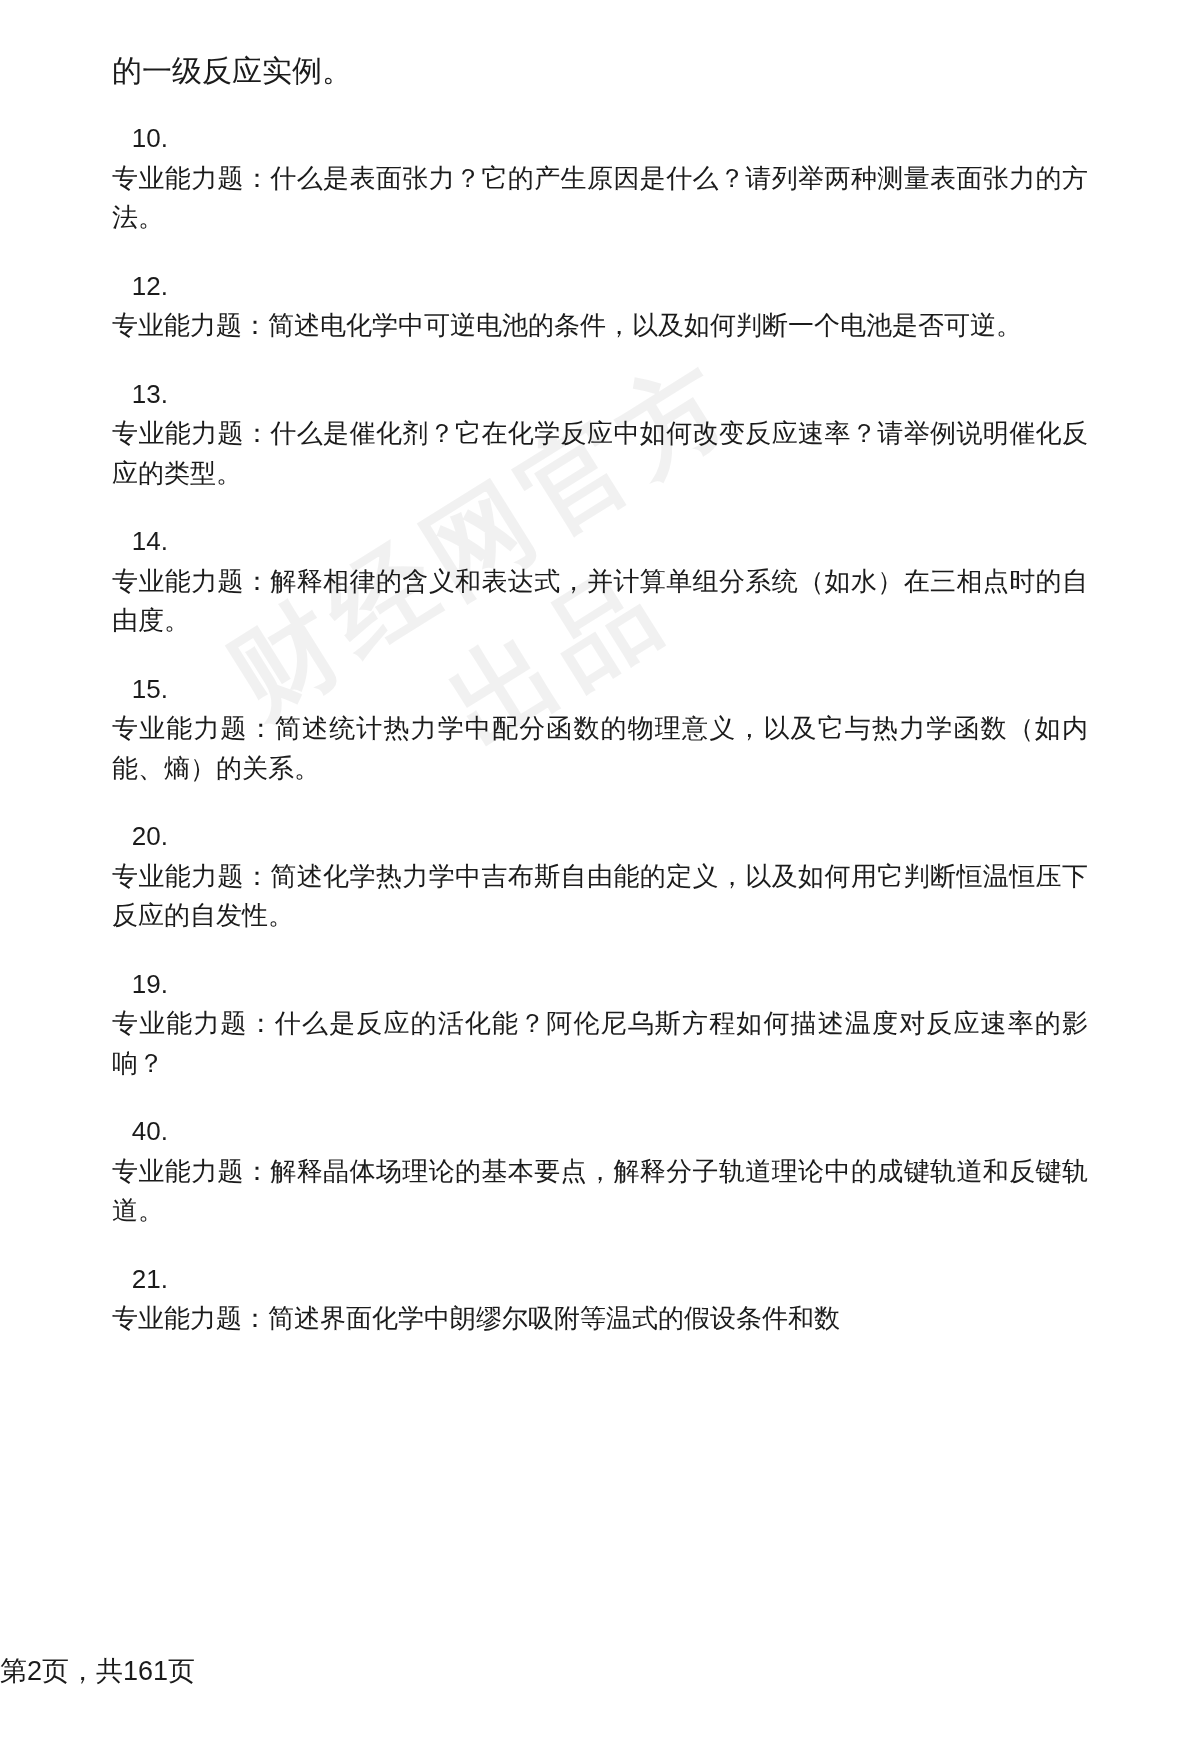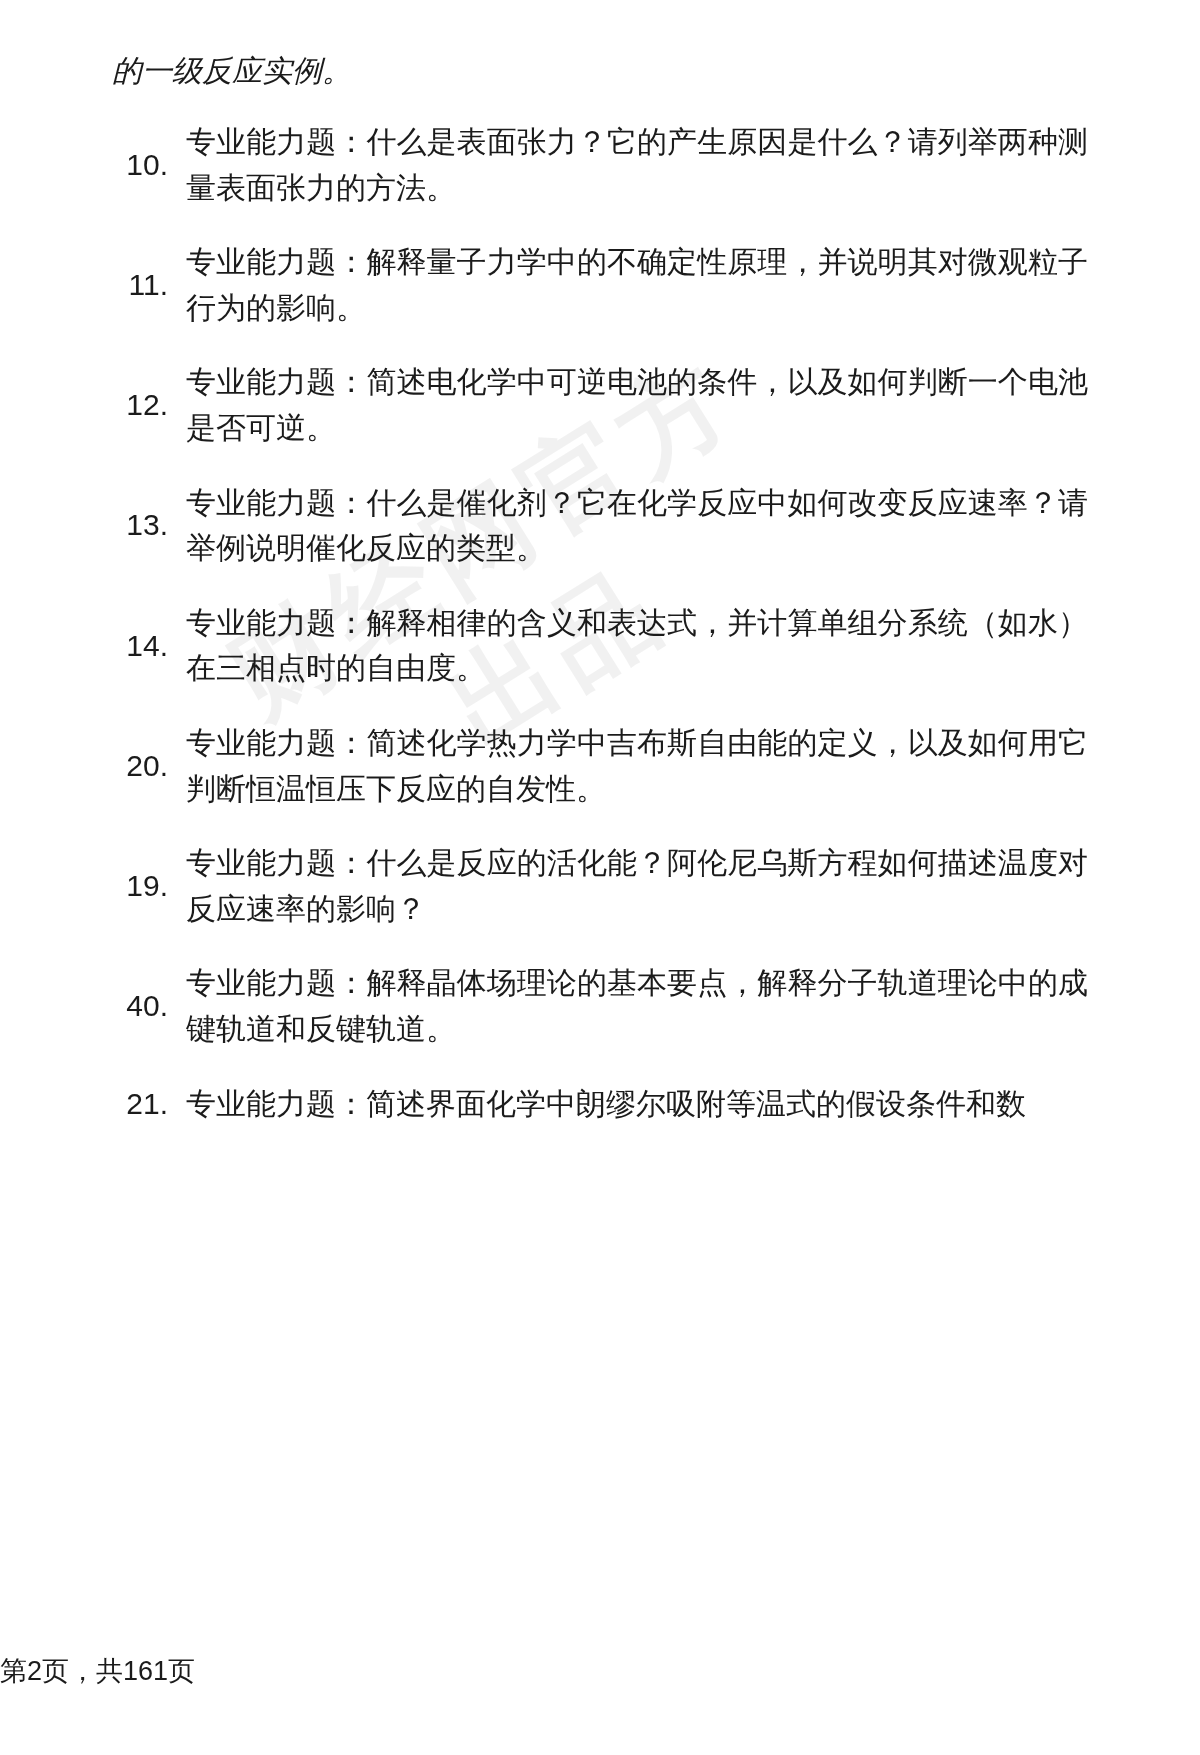--- a/index.html
+++ b/index.html
@@ -39,33 +39,33 @@
   }
   .content {
     position: relative;
     z-index: 1;
   }
   .lead-line {
     font-size: 30px;
     line-height: 1.5;
     margin: 0 0 26px 0;
     padding-left: 0;
-    font-style: italic;
   }
   .qlist {
     list-style: none;
     margin: 0;
     padding: 0;
   }
   .qitem {
     display: flex;
-    align-items: center;
+    align-items: flex-start;
     margin: 0 0 29px 0;
-    font-size: 30px;
+    font-size: 26px;
     line-height: 1.52;
+    flex-direction: column;
   }
   .qnum {
     flex: 0 0 auto;
     width: 74px;
     text-align: right;
     padding-right: 18px;
     box-sizing: border-box;
     white-space: nowrap;
   }
   .qtext {
@@ -95,40 +95,40 @@
 
     <p class="lead-line">的一级反应实例。</p>
 
     <ol class="qlist">
 
       <li class="qitem">
         <span class="qnum">10.</span>
         <span class="qtext">专业能力题：什么是表面张力？它的产生原因是什么？请列举两种测量表面张力的方法。</span>
       </li>
 
-      <li class="qitem">
-        <span class="qnum">11.</span>
-        <span class="qtext">专业能力题：解释量子力学中的不确定性原理，并说明其对微观粒子行为的影响。</span>
-      </li>
 
       <li class="qitem">
         <span class="qnum">12.</span>
         <span class="qtext">专业能力题：简述电化学中可逆电池的条件，以及如何判断一个电池是否可逆。</span>
       </li>
 
       <li class="qitem">
         <span class="qnum">13.</span>
         <span class="qtext">专业能力题：什么是催化剂？它在化学反应中如何改变反应速率？请举例说明催化反应的类型。</span>
       </li>
 
       <li class="qitem">
         <span class="qnum">14.</span>
         <span class="qtext">专业能力题：解释相律的含义和表达式，并计算单组分系统（如水）在三相点时的自由度。</span>
       </li>
 
+      <li class="qitem">
+        <span class="qnum">15.</span>
+        <span class="qtext">专业能力题：简述统计热力学中配分函数的物理意义，以及它与热力学函数（如内能、熵）的关系。</span>
+      </li>
 
 
 
       <li class="qitem">
         <span class="qnum">20.</span>
         <span class="qtext">专业能力题：简述化学热力学中吉布斯自由能的定义，以及如何用它判断恒温恒压下反应的自发性。</span>
       </li>
 
       <li class="qitem">
         <span class="qnum">19.</span>

